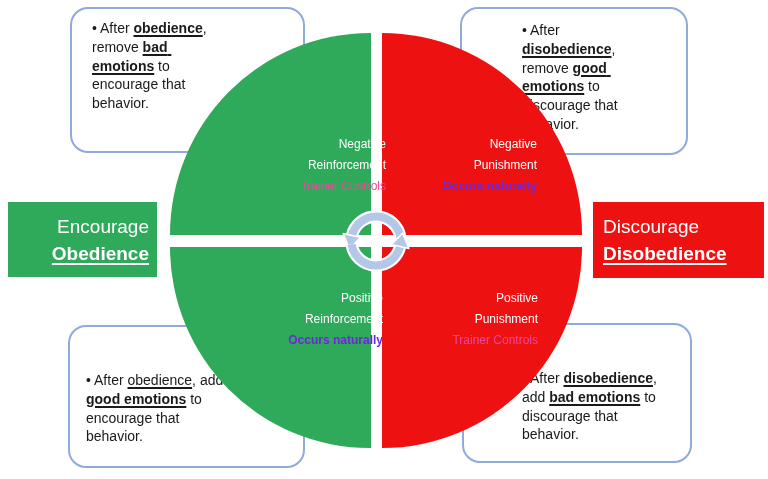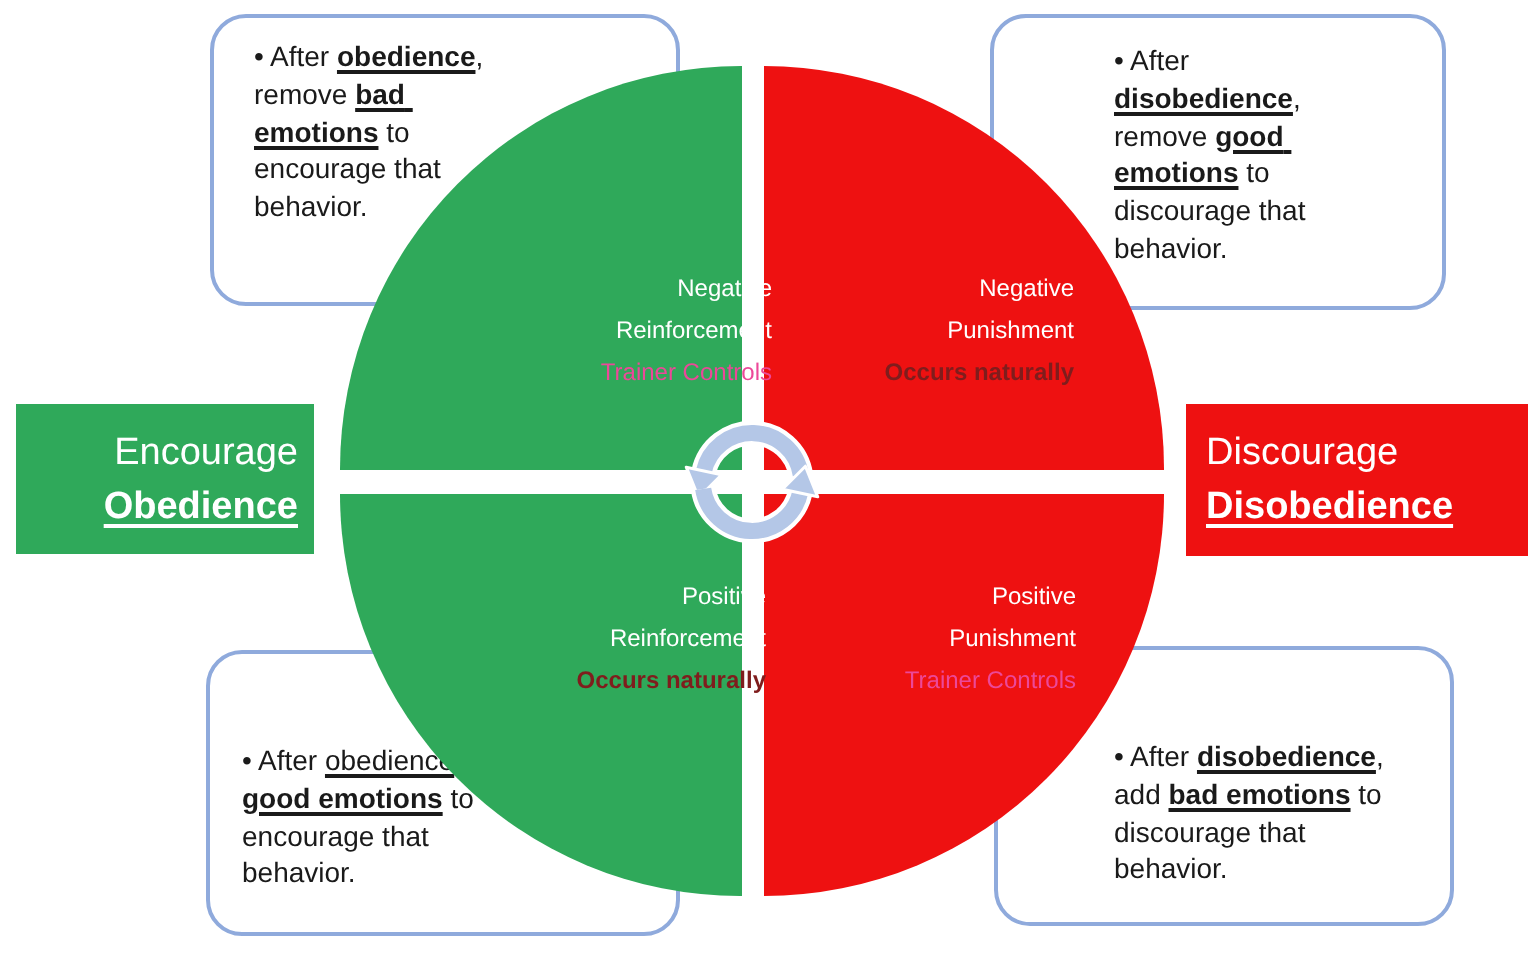--- a/index.html
+++ b/index.html
@@ -3,21 +3,21 @@
 <meta charset="utf-8">
 <style>
   html,body{margin:0;padding:0;background:#ffffff;}
   .canvas{
     position:relative;width:768px;height:479px;background:#ffffff;
     font-family:"Liberation Sans",sans-serif;overflow:hidden;
   }
   
   .callout{
     position:absolute;background:#ffffff;border:2px solid #8faadc;
-    border-radius:18px;z-index:1;box-sizing:border-box;margin-left:35px;
+    border-radius:18px;z-index:1;box-sizing:border-box;
   }
   .callout-text{
     position:absolute;font-size:14px;line-height:18.8px;color:#1a1a1a;
   }
   .callout-text span{white-space:pre-wrap;}
   .seg-b{font-weight:bold;}
   .seg-u{text-decoration:underline;text-decoration-thickness:1.5px;text-underline-offset:2px;}
   
   .circle-wrap{
     position:absolute;left:170px;top:33px;width:412px;height:415px;
@@ -28,21 +28,21 @@
   .q-tl{background:#2fa95a;border-radius:100% 0 0 0;}
   .q-tr{background:#ee1111;border-radius:0 100% 0 0;}
   .q-bl{background:#2fa95a;border-radius:0 0 0 100%;}
   .q-br{background:#ee1111;border-radius:0 0 100% 0;}
   
   .qtext{
     position:absolute;width:170px;text-align:right;z-index:3;
     font-size:12px;line-height:21px;color:#ffffff;
   }
   .qnote-trainer{color:#ec4899;font-weight:400;}
-  .qnote-natural{color:#7f1d1d;font-weight:bold;}
+  .qnote-natural{color:#6d28d9;font-weight:bold;}
   
   .side-label{
     position:absolute;z-index:3;color:#ffffff;font-size:19px;line-height:27px;
     padding:11px 8px 0 10px;box-sizing:border-box;
   }
   .side-label .l2{
     font-weight:bold;text-decoration:underline;
     text-decoration-thickness:2px;text-underline-offset:3px;
   }
   .label-left{left:8px;top:202px;width:149px;height:75px;background:#2fa95a;text-align:right;}

